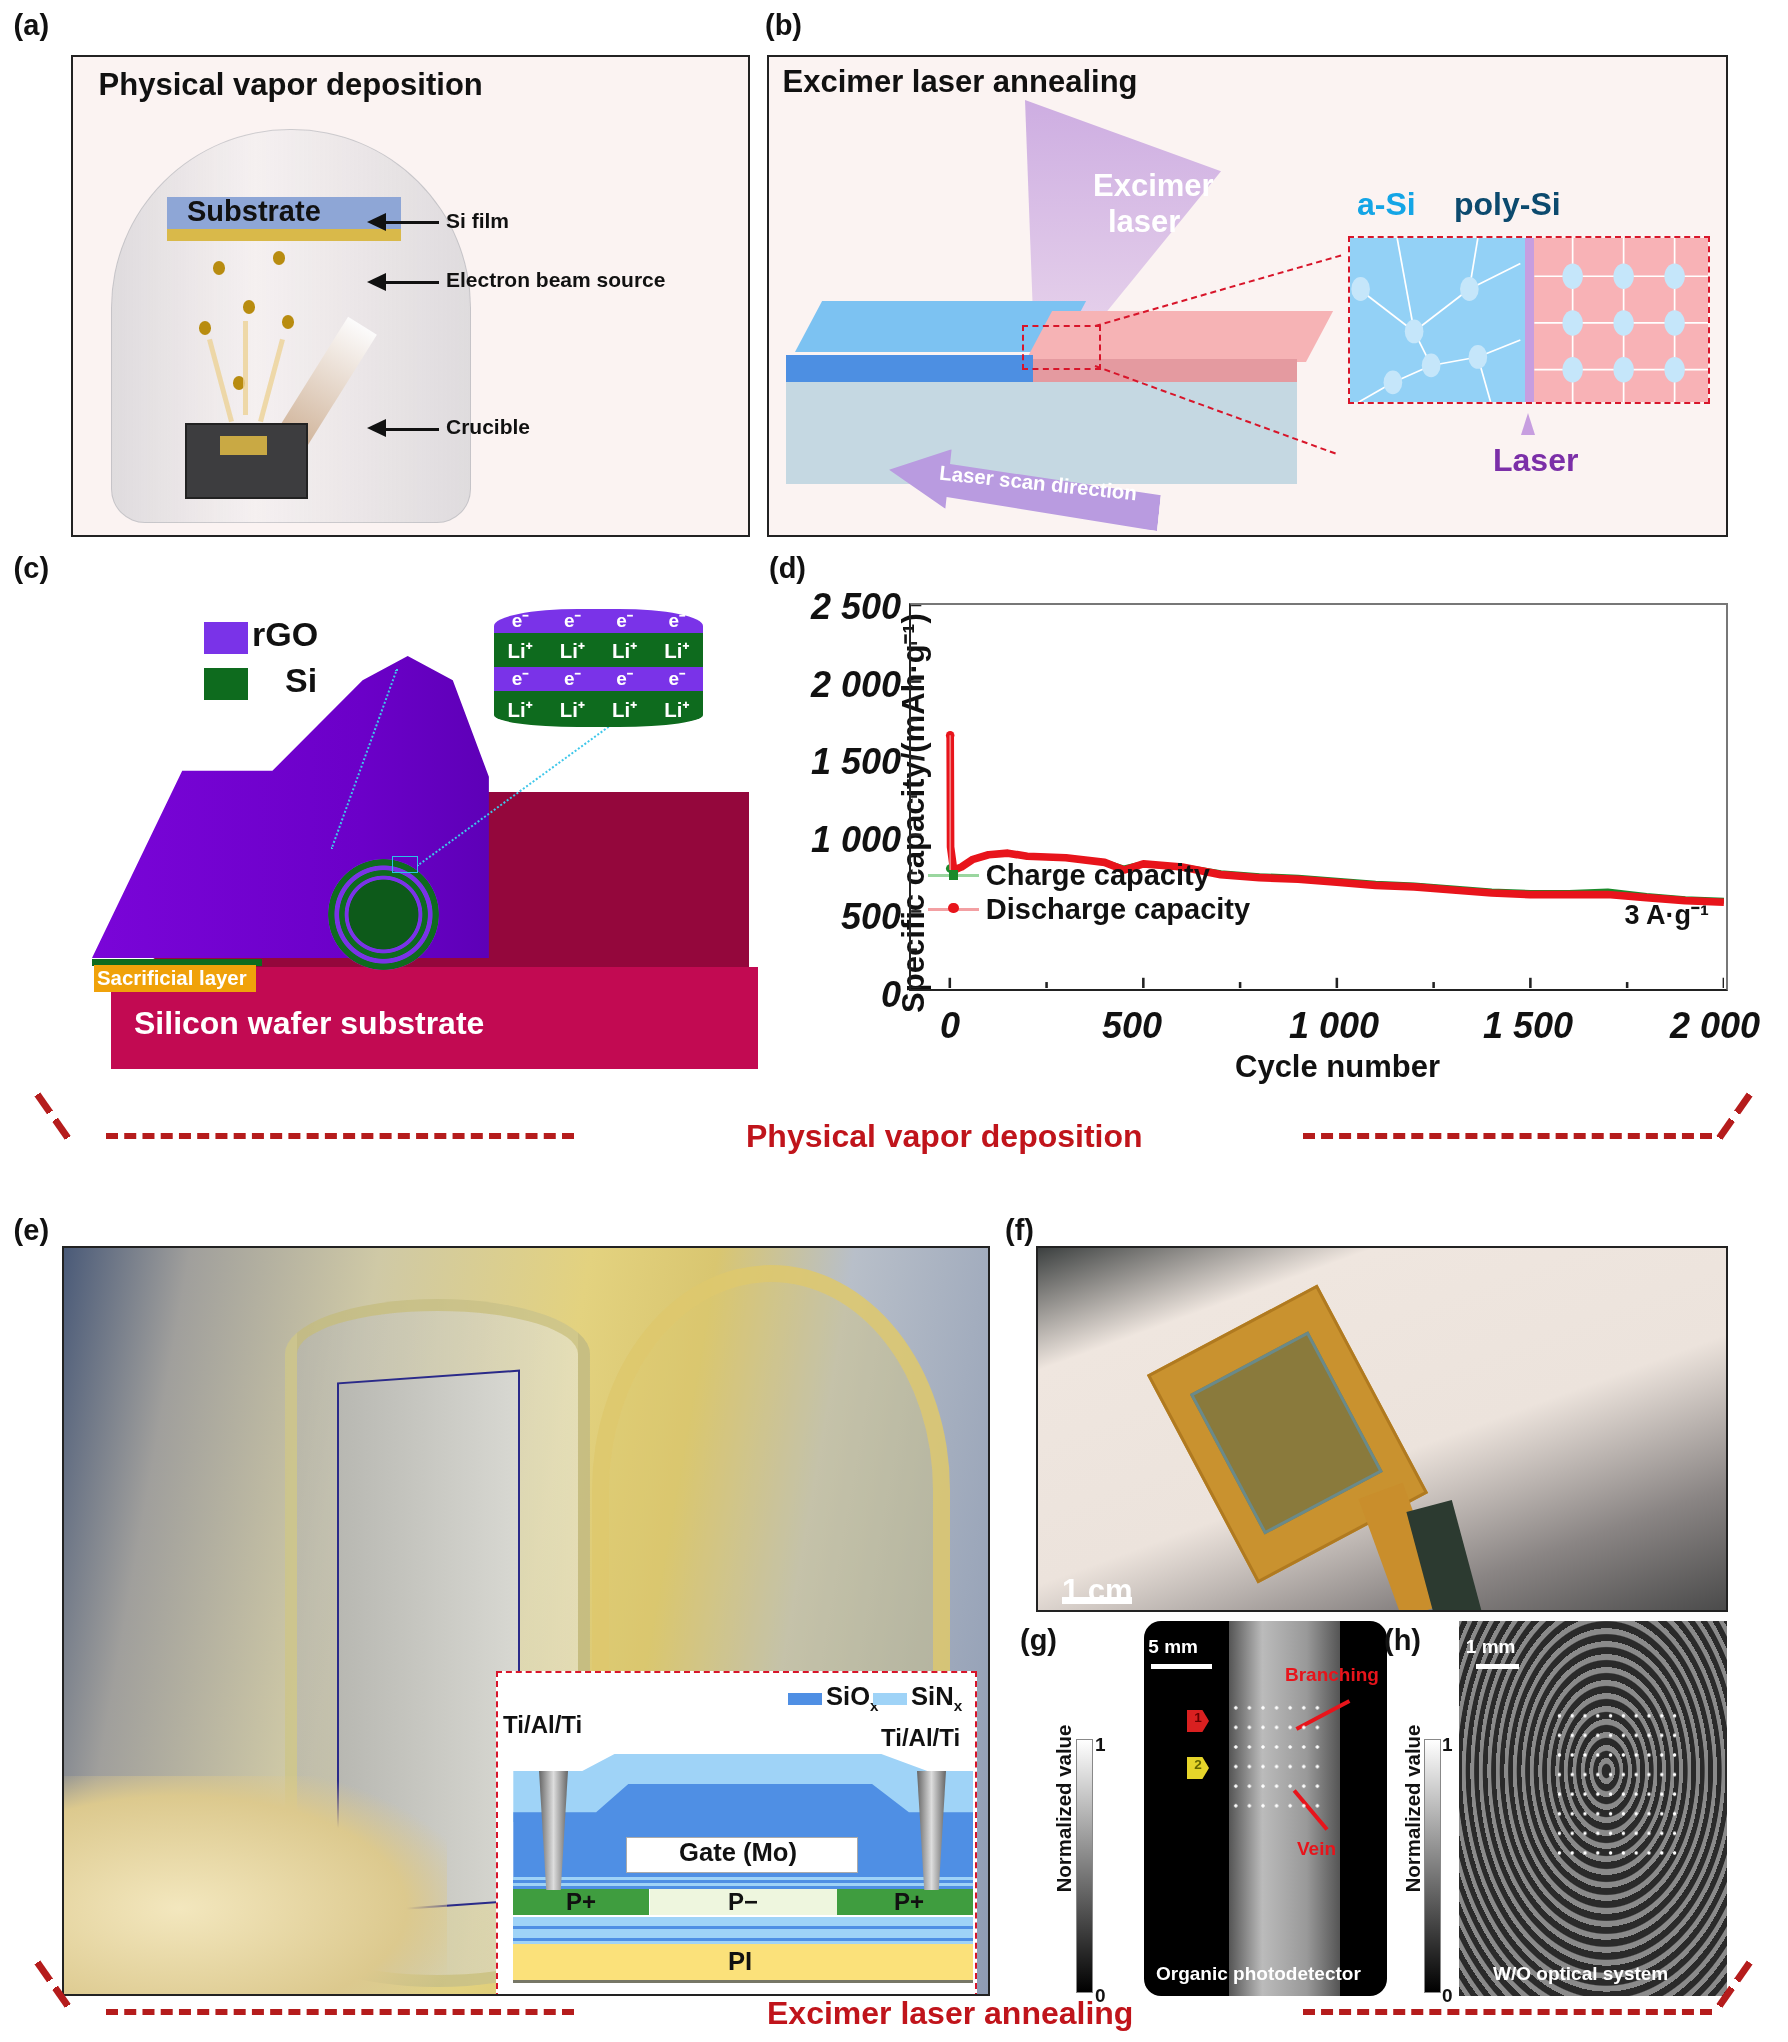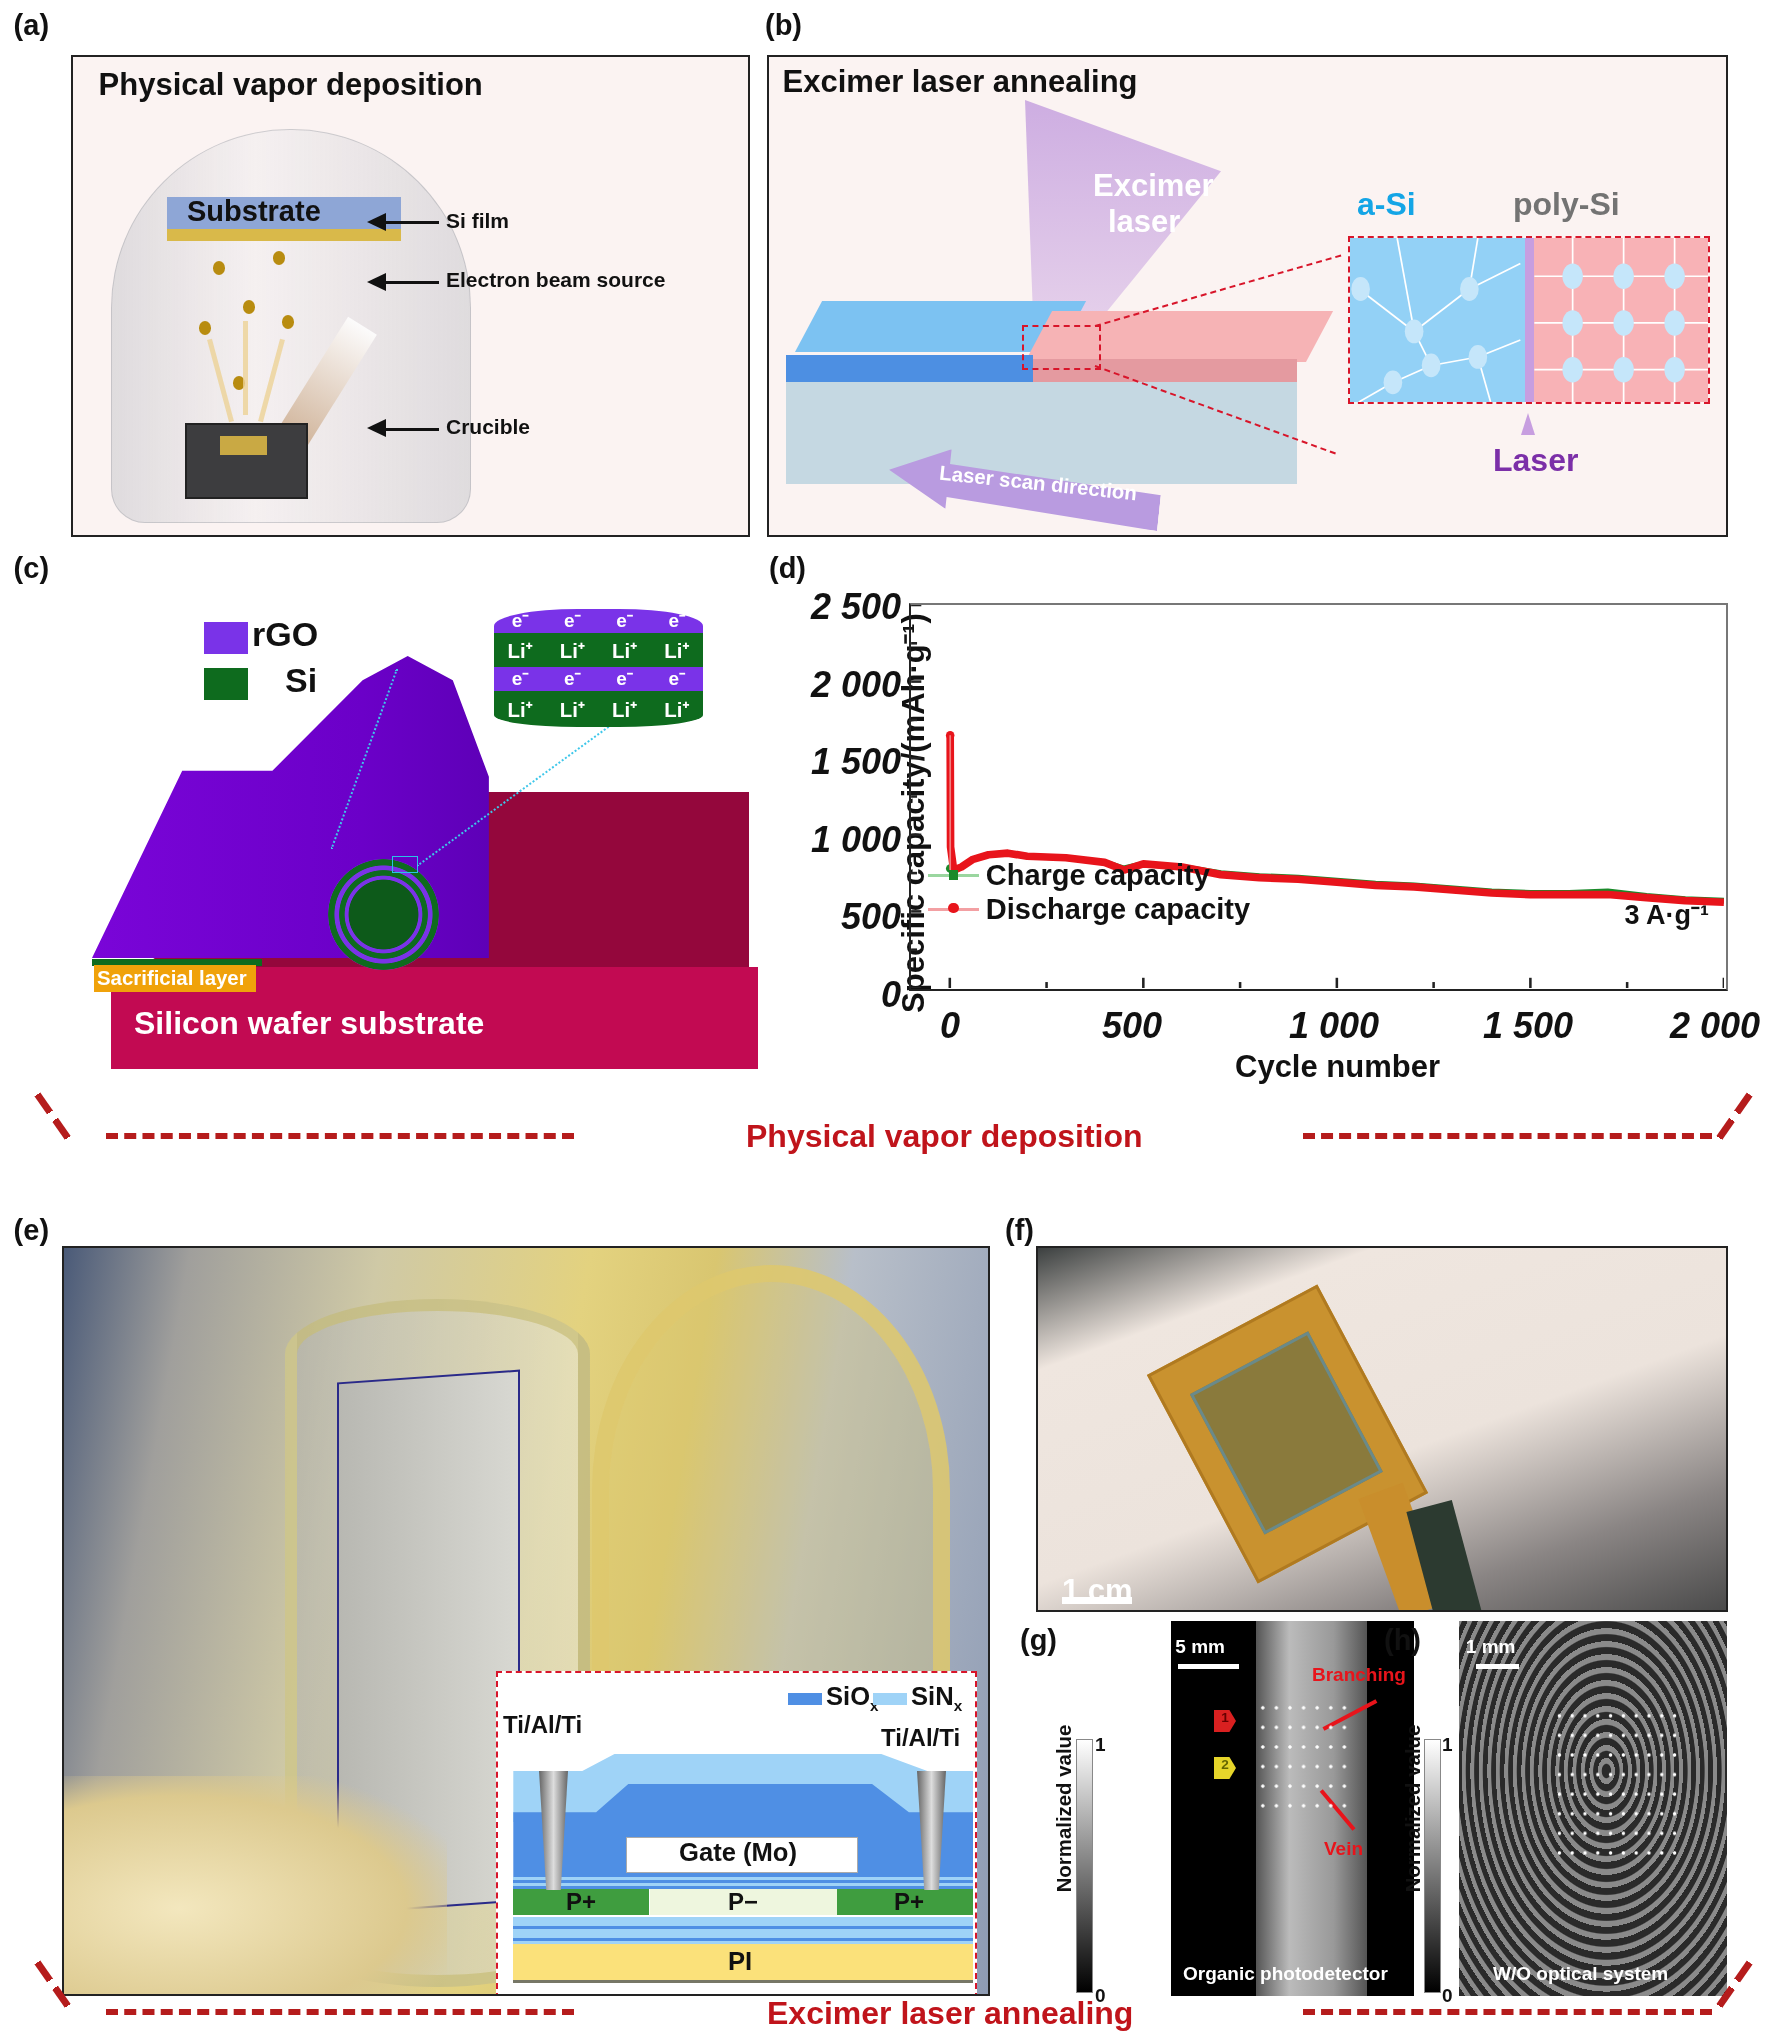--- a/index.html
+++ b/index.html
@@ -71,21 +71,21 @@
   <div class="abs" style="left:264px;top:302px;width:264px;height:25.6px;background:#e49aa0;"></div>
   <div class="abs" style="left:17px;top:325px;width:511px;height:102px;background:#c5d8e2;"></div>
   <div class="abs" style="left:253px;top:268px;width:75px;height:41px;border:2.6px dashed #d8152a;"></div>
   <div class="abs" style="left:326px;top:268px;width:256px;height:0;border-top:2.6px dashed #d8152a;transform:rotate(-16deg);transform-origin:left;"></div>
   <div class="abs" style="left:326px;top:308px;width:256px;height:0;border-top:2.6px dashed #d8152a;transform:rotate(20deg);transform-origin:left;"></div>
 
   <div class="abs" style="left:119px;top:400px;width:273px;height:60px;background:#b99be0;clip-path:polygon(0 45%,22% 0,22% 25%,100% 40%,100% 100%,22% 80%,22% 100%);transform:rotate(6deg);"></div>
   <div class="abs white" style="left:170px;top:415px;font-size:20.4px;transform:rotate(6deg);">Laser scan direction</div>
 
   <div class="abs" style="left:588px;top:129px;font-size:32px;color:#14a5e6;">a-Si</div>
-  <div class="abs" style="left:744px;top:129px;font-size:32px;color:#737373;">poly-Si</div>
+  <div class="abs" style="left:685px;top:129px;font-size:32px;color:#0c4a6e;">poly-Si</div>
   <div class="abs" style="left:579px;top:179px;width:358px;height:164px;border:2.6px dashed #d8152a;overflow:hidden;display:flex;">
     <div style="width:175px;height:100%;background:#93d1f6;position:relative;">
       <svg width="175" height="164" style="position:absolute;left:0;top:0;" viewBox="0 0 205 193">
         <g stroke="#fff" stroke-width="2" fill="none">
           <line x1="10" y1="60" x2="75" y2="110"></line>
             <line x1="75" y1="110" x2="140" y2="60"></line>
             <line x1="140" y1="60" x2="150" y2="0"></line>
           <line x1="75" y1="110" x2="95" y2="150"></line>
             <line x1="95" y1="150" x2="50" y2="170"></line>
             <line x1="95" y1="150" x2="150" y2="140"></line>
@@ -295,21 +295,21 @@
   <div class="abs white" style="left:24px;top:325px;font-size:31px;text-align:right;">1 cm</div>
   <div class="abs" style="left:24px;top:349px;width:70px;height:6.8px;background:#fff;"></div>
 
 </div>
 
 <div class="plabel" style="left:1020px;top:1624px;">(g)</div>
 <div class="abs" style="left:954px;top:1797px;width:221px;text-align:center;font-size:20.4px;transform:rotate(-90deg);white-space:nowrap;">Normalized value</div>
 <div class="abs" style="left:1076px;top:1739px;width:15.3px;height:252px;background:linear-gradient(#fff,#000);border:0.9px solid #888;"></div>
 <div class="abs" style="left:1095px;top:1734px;font-size:19px;">1</div>
 <div class="abs" style="left:1095px;top:1985px;font-size:19px;">0</div>
-<div class="abs" style="left:1171px;top:1621px;width:243px;height:375px;background:#000;overflow:hidden;">
+<div class="abs" style="left:1144px;top:1621px;width:243px;height:375px;background:#000;overflow:hidden;border-radius:17px;">
   <div class="abs" style="left:85px;top:0;width:111px;height:375px;background:linear-gradient(90deg,#555,#bbb 30%,#999 70%,#555);"></div>
   <div class="abs white" style="left:4.3px;top:15.3px;font-size:19px;">5 mm</div>
   <div class="abs" style="left:6.8px;top:43px;width:61px;height:5.1px;background:#fff;"></div>
   <div class="abs" style="left:141px;top:43px;font-size:19px;color:#e8141b;">Branching</div>
   <div class="abs" style="left:149px;top:92px;width:60px;height:4.3px;background:#e8141b;transform:rotate(-28deg);"></div>
   <div class="abs" style="left:43px;top:89px;width:22px;height:22px;background:#d92020;color:#600;font-size:13.6px;text-align:center;clip-path:polygon(0 0,70% 0,100% 50%,70% 100%,0 100%);">1</div>
   <div class="abs" style="left:43px;top:136px;width:22px;height:22px;background:#e6d52a;color:#660;font-size:13.6px;text-align:center;clip-path:polygon(0 0,70% 0,100% 50%,70% 100%,0 100%);">2</div>
   <div class="abs" style="left:153px;top:217px;font-size:19px;color:#e8141b;">Vein</div>
   <div class="abs" style="left:141px;top:187px;width:51px;height:4.3px;background:#e8141b;transform:rotate(50deg);"></div>
   <div class="abs" style="left:85px;top:77px;width:94px;height:115px;background-image:radial-gradient(circle,#fff 1.3px,transparent 2.1px);background-size:13.6px 19.6px;"></div>

